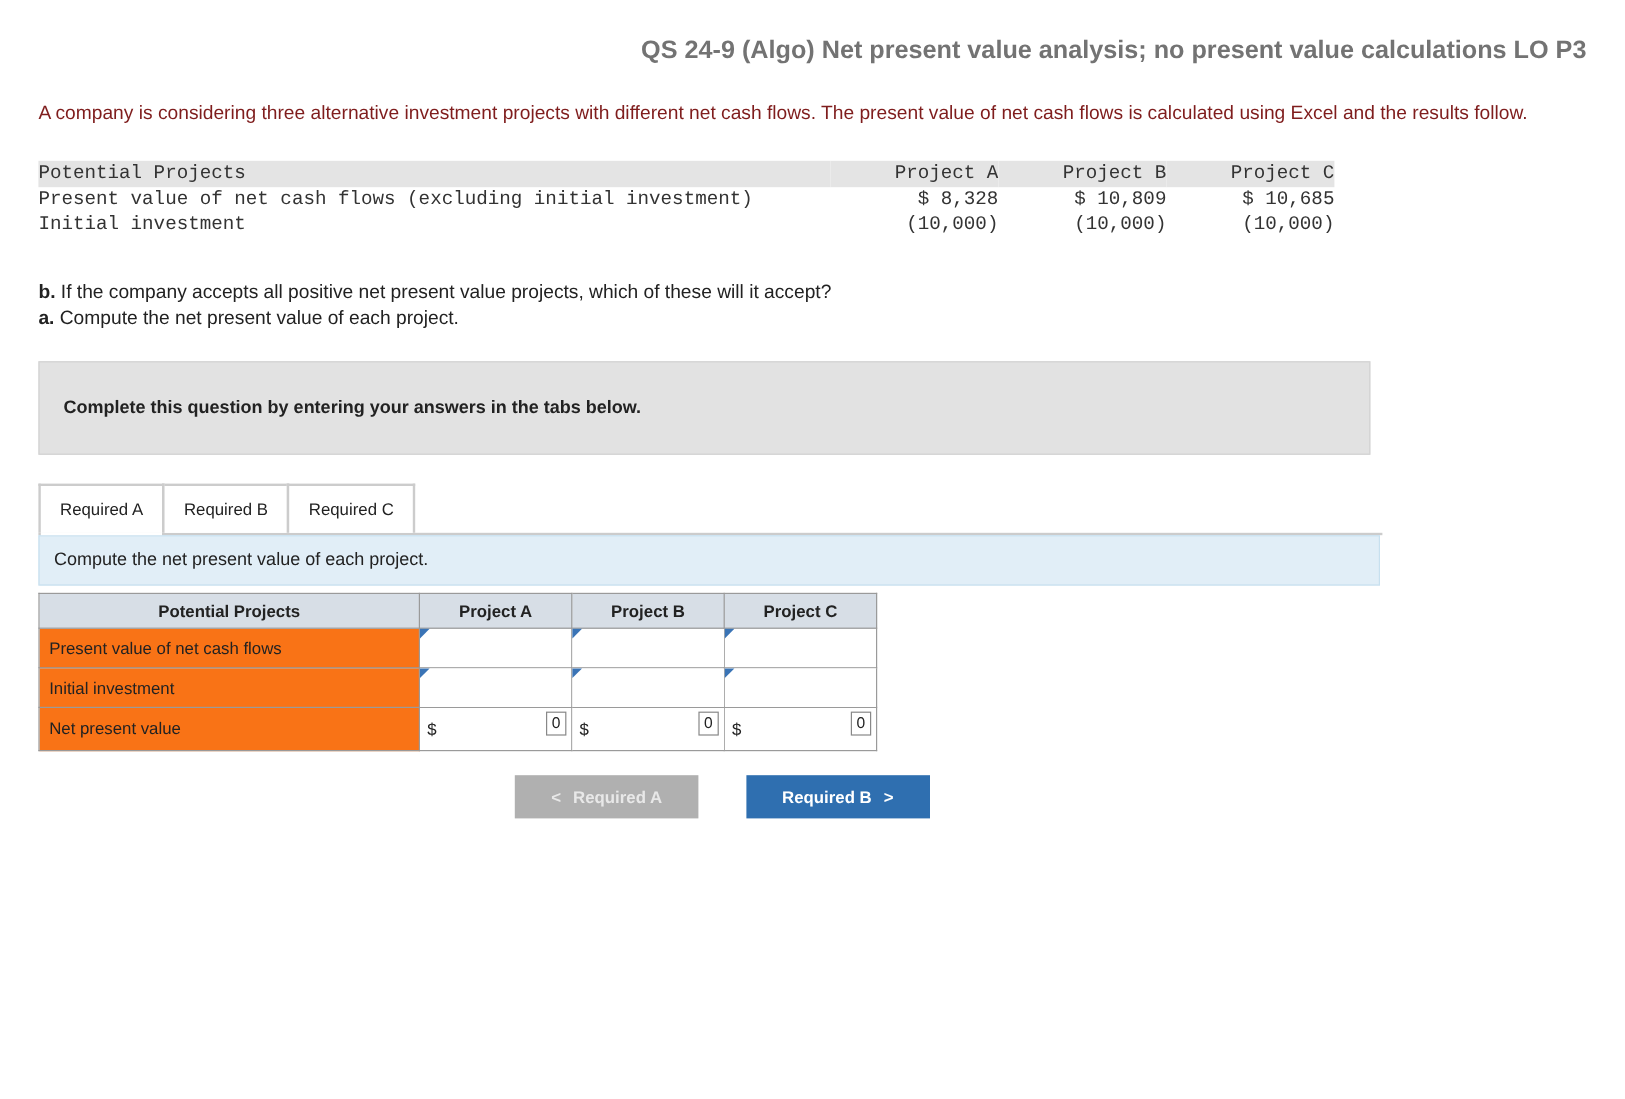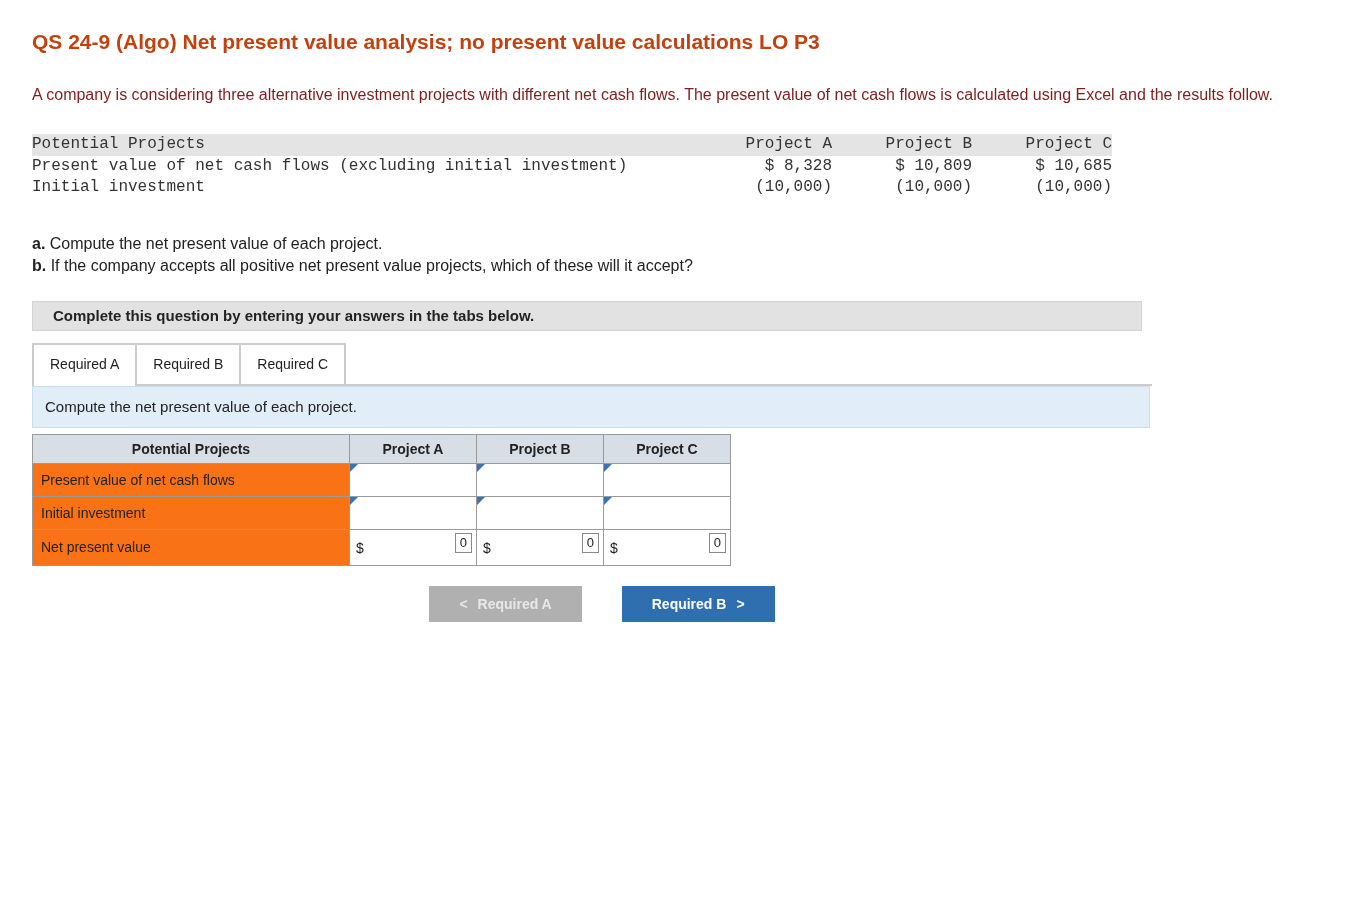--- a/index.html
+++ b/index.html
@@ -8,21 +8,22 @@
     color: #222;
     margin: 0;
     padding: 28px 32px;
     background: #fff;
     line-height: 1.35;
   }
   h1.title {
     font-size: 21px;
     font-weight: bold;
     margin: 0 0 28px 0;
-    color: #c2410c;
+    color: #737373;
+    text-align: right;
   }
   p.intro {
     font-size: 16px;
     color: #7f1d1d;
     margin: 0 0 28px 0;
     max-width: 1260px;
   }
 
   
   .mono-block {
@@ -42,24 +43,24 @@
 
   
   .abc { margin-bottom: 24px; font-size: 16px; }
   .abc div { margin: 1px 0; }
   .abc b { font-weight: bold; }
 
   
   .banner {
     background: #e2e2e2;
     border: 1px solid #d3d3d3;
-    padding: 4px 20px;
+    padding: 28px 20px;
     font-weight: bold;
     font-size: 15px;
-    margin-bottom: 12px;
+    margin-bottom: 24px;
     width: 1110px;
     box-sizing: border-box;
   }
 
   
   .tab-strip {
     display: flex;
     border-bottom: 2px solid #ccc;
     width: 1120px;
   }
@@ -210,22 +211,22 @@
   </div>
   <div class="mono-row">
     <span class="mono-label">Initial investment</span>
     <span class="mono-col">(10,000)</span>
     <span class="mono-col">(10,000)</span>
     <span class="mono-col">(10,000)</span>
   </div>
 </div>
 
 <div class="abc">
+  <div><b>b.</b><span> If the company accepts all positive net present value projects, which of these will it accept?</span></div>
   <div><b>a.</b><span> Compute the net present value of each project.</span></div>
-  <div><b>b.</b><span> If the company accepts all positive net present value projects, which of these will it accept?</span></div>
 </div>
 
 <div class="banner">Complete this question by entering your answers in the tabs below.</div>
 
 <div class="tab-strip">
   <div class="tab active">Required A</div>
   <div class="tab">Required B</div>
   <div class="tab">Required C</div>
 </div>
 

